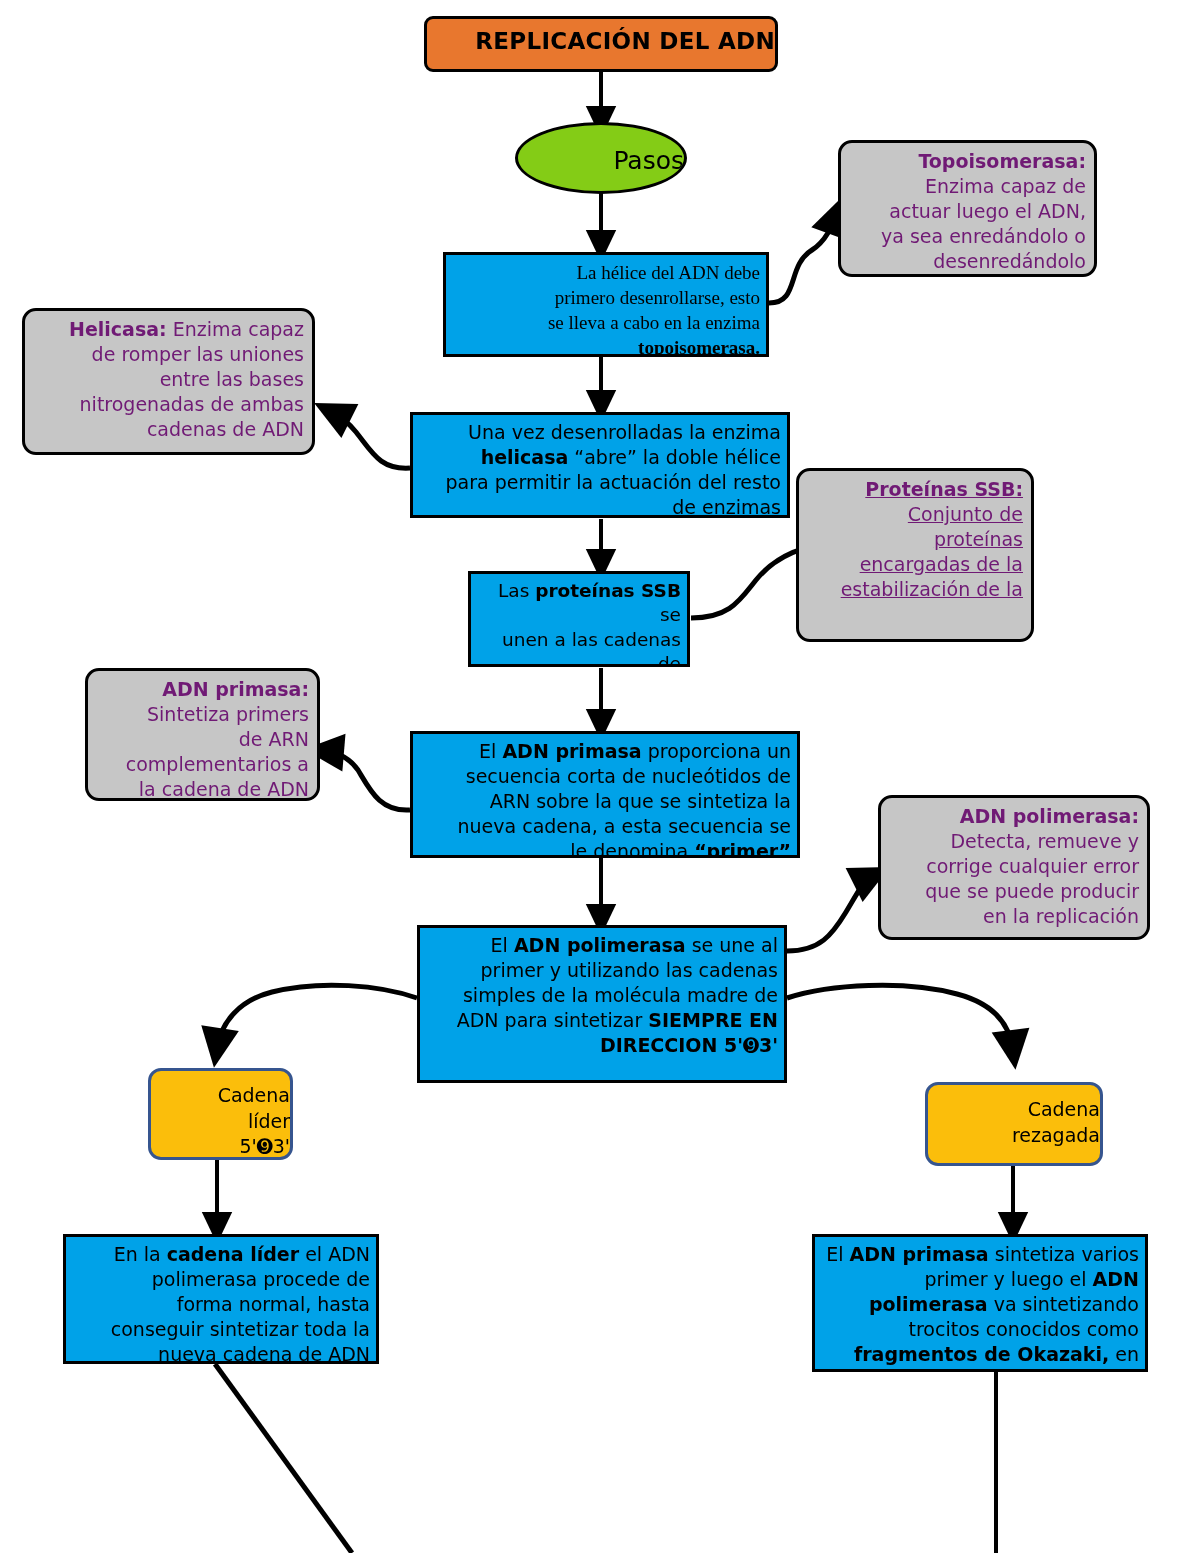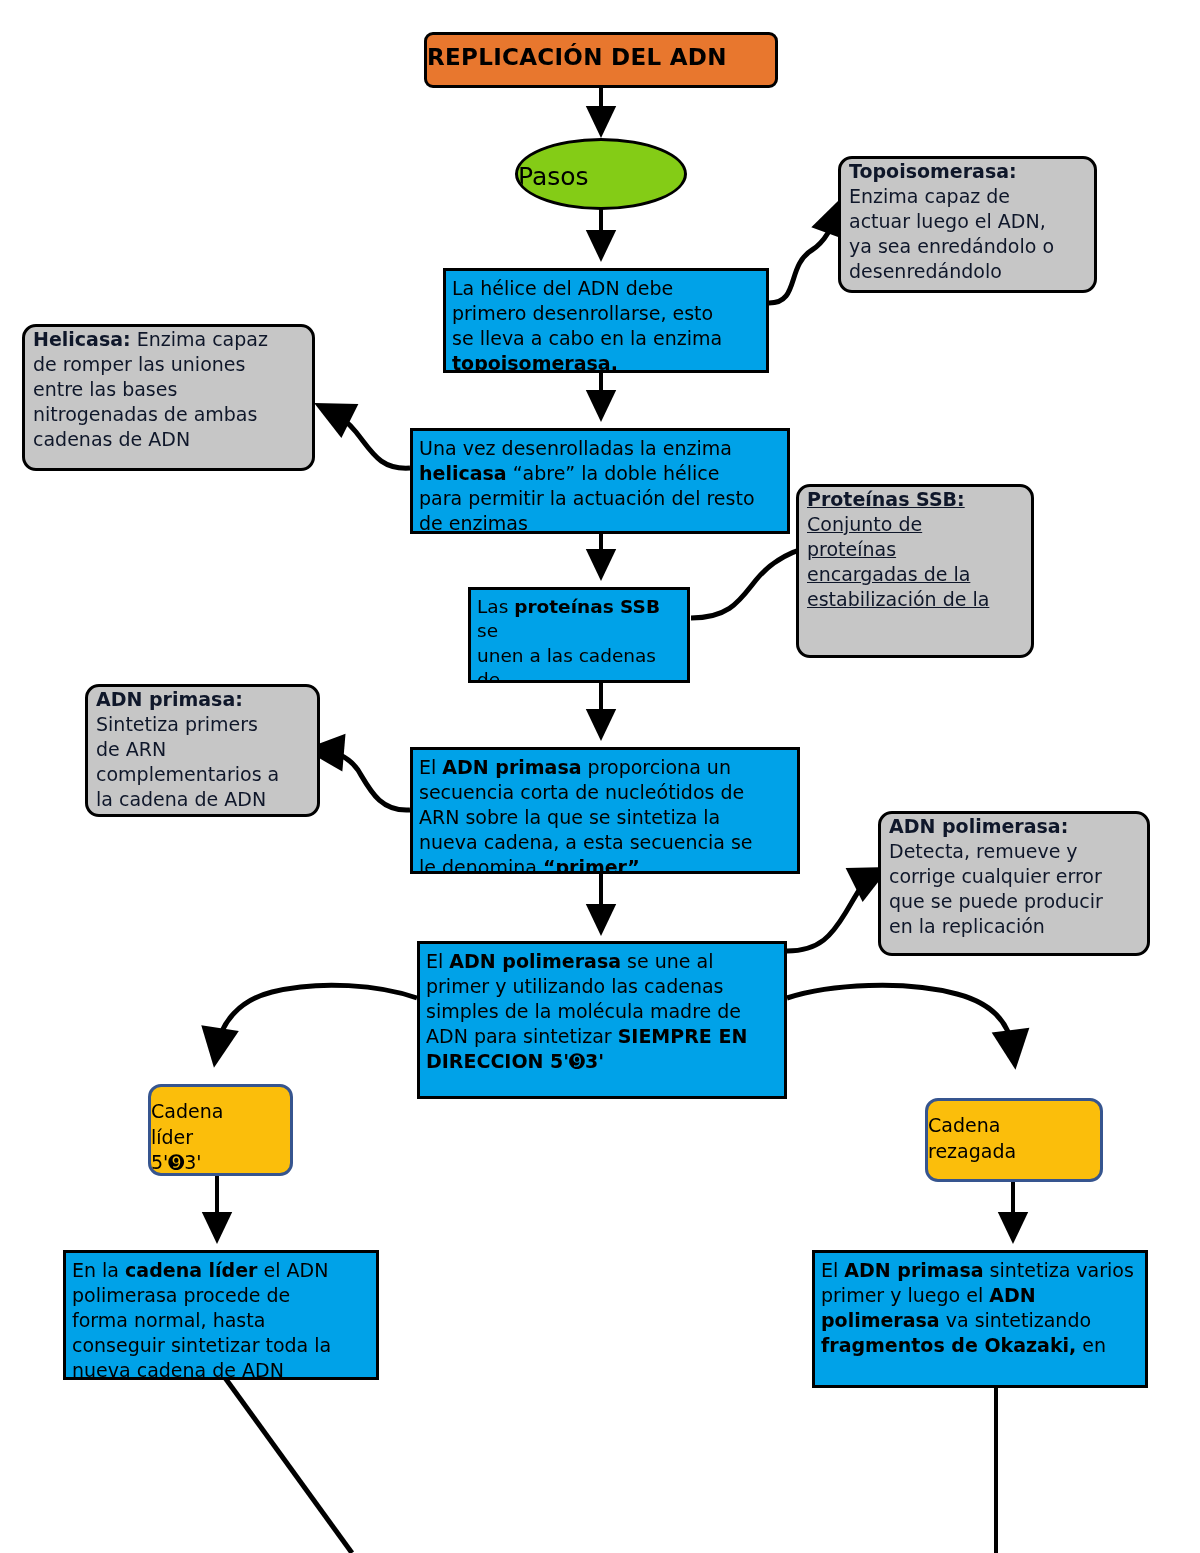--- a/index.html
+++ b/index.html
@@ -19,22 +19,21 @@
     position: absolute;
     left: 0; top: 0;
     width: 1200px; height: 1553px;
     pointer-events: none;
   }
   .node {
     position: absolute;
     box-sizing: border-box;
     overflow: hidden;
     display: block;
-    text-align: left;
-    margin-top: 16px;
+    text-align: right;
   }
   .node .txt {
     display: block;
     width: 100%;
   }
   
   .title-box {
     background: #E8772E;
     border: 3px solid #000000;
     border-radius: 9px;
@@ -65,24 +64,24 @@
     padding: 5px 6px 0 6px;
   }
   .blue-box.small {
     font-size: 18.5px;
   }
   
   .gray-box {
     background: #C6C6C6;
     border: 3px solid #000000;
     border-radius: 14px;
-    color: #0f172a;
+    color: #701a75;
     font-size: 19px;
     line-height: 1.32;
-    padding: 0 8px 0 8px;
+    padding: 6px 8px 0 8px;
   }
   
   .yellow-box {
     background: #FBBE0B;
     border: 3px solid #36558F;
     border-radius: 13px;
     color: #000000;
     font-size: 19px;
     line-height: 1.35;
     padding-top: 12px;
@@ -136,21 +135,21 @@
   </svg>
 
   <div class="node title-box" style="left:424px; top:16px; width:354px; height:56px;">
     <span class="txt">REPLICACIÓN DEL ADN</span>
   </div>
 
   <div class="node ellipse-box" style="left:515px; top:122px; width:172px; height:72px;">
     <span class="txt">Pasos</span>
   </div>
 
-  <div class="node blue-box" style="left:443px; top:252px; width:326px; height:105px;">
+  <div class="node blue-box" style="left:443px; top:252px; width:326px; height:105px;font-family:Liberation Serif, serif;">
     <span class="txt">La hélice del ADN debe</span>
     <span class="txt">primero desenrollarse, esto</span>
     <span class="txt">se lleva a cabo en la enzima</span>
     <span class="txt b">topoisomerasa.</span>
   </div>
 
   <div class="node gray-box" style="left:838px; top:140px; width:259px; height:137px;">
     <span class="txt b">Topoisomerasa:</span>
     <span class="txt">Enzima capaz de</span>
     <span class="txt">actuar luego el ADN,</span>
@@ -235,16 +234,17 @@
     <span class="txt">polimerasa procede de</span>
     <span class="txt">forma normal, hasta</span>
     <span class="txt">conseguir sintetizar toda la</span>
     <span class="txt">nueva cadena de ADN</span>
   </div>
 
   <div class="node blue-box" style="left:812px; top:1234px; width:336px; height:138px;">
     <span class="txt">El <b>ADN primasa</b> sintetiza varios</span>
     <span class="txt">primer y luego el <b>ADN</b></span>
     <span class="txt"><b>polimerasa</b> va sintetizando</span>
+    <span class="txt">trocitos conocidos como</span>
     <span class="txt"><b>fragmentos de Okazaki,</b> en</span>
   </div>
 
 </div>
 
 </body></html>

